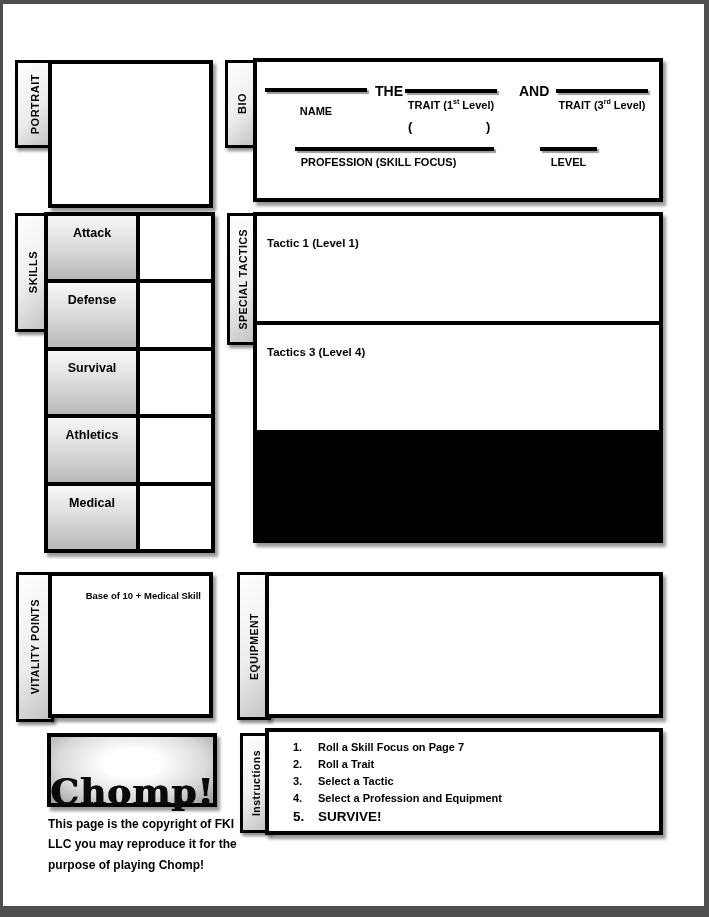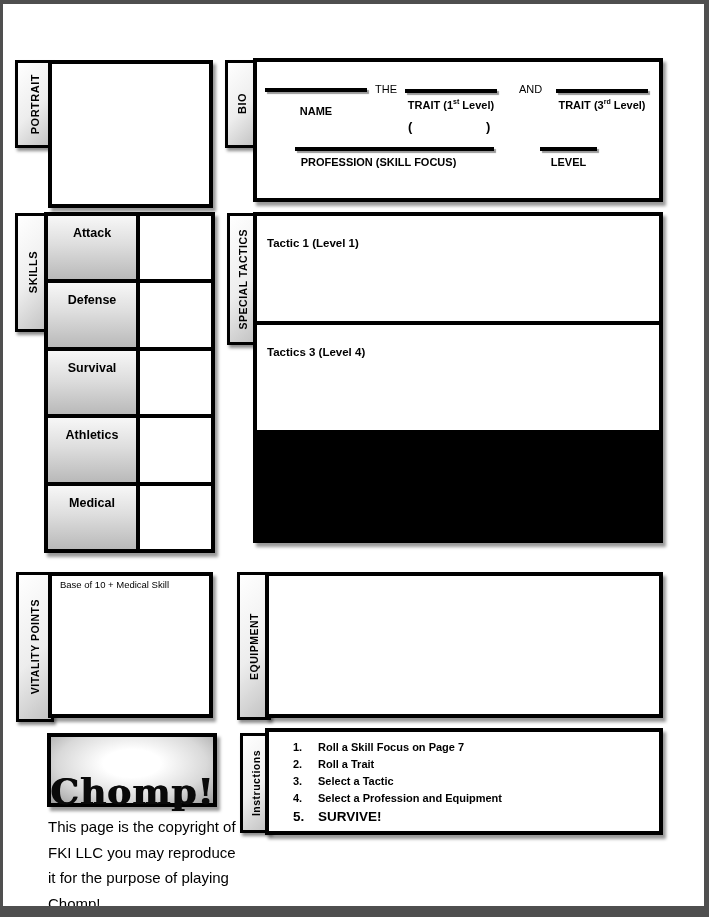--- a/index.html
+++ b/index.html
@@ -30,21 +30,21 @@
   
   .panel {
     position:absolute; box-sizing:border-box; z-index:2;
     border:4px solid #000; background:#fff;
     box-shadow:3px 4px 3px rgba(0,0,0,0.4);
   }
 
   
   .bline { position:absolute; height:4px; background:#000; box-shadow:2px 2px 1px rgba(0,0,0,0.4); }
   .blabel { position:absolute; font-weight:bold; font-size:11px; text-align:center; color:#000; }
-  .bword  { position:absolute; font-weight:normal; font-size:11px; color:#000; }
+  .bword  { position:absolute; font-weight:bold; font-size:14px; color:#000; }
   .bparen { position:absolute; font-weight:bold; font-size:13px; color:#000; }
   sup { font-size:7px; }
 
   
   .skills-grid {
     position:absolute; left:44px; top:212px; width:171px; height:341px;
     box-sizing:border-box; z-index:2; border:4px solid #000; background:#000;
     display:grid; grid-template-columns:88px 1fr; grid-template-rows:repeat(5,1fr); gap:4px;
     box-shadow:3px 4px 3px rgba(0,0,0,0.4);
   }
@@ -56,38 +56,38 @@
 
   
   .tactics-grid {
     position:absolute; left:253px; top:212px; width:410px; height:331px;
     box-sizing:border-box; z-index:2; border:4px solid #000; background:#000;
     display:grid; grid-template-rows:repeat(3,1fr); gap:4px;
     box-shadow:3px 4px 3px rgba(0,0,0,0.4);
   }
   .tactic-cell { background:#fff; padding:21px 10px; font-weight:bold; font-size:11.5px; color:#000; }
 
-  .vitality-note { padding:3px 8px; font-weight:normal; font-size:9.5px; color:#000; }
+  .vitality-note { padding:14px 8px; font-weight:bold; font-size:9.5px; color:#000;text-align:right; }
 
   
   .logo {
     position:absolute; left:47px; top:733px; width:170px; height:74px;
     box-sizing:border-box; z-index:2; border:4px solid #000;
     background:radial-gradient(ellipse at 50% 40%, #ffffff 25%, #d9d9d9 65%, #9c9c9c 100%);
     box-shadow:3px 4px 3px rgba(0,0,0,0.4);
     display:flex; align-items:center; justify-content:center;
   }
   .logo span {
     font-family:"DejaVu Serif", serif; font-weight:bold; font-size:36px;
     letter-spacing:1px; color:#0a0a0a; text-shadow:1px 0 0 #0a0a0a;margin-top:41px;
   }
 
   .copyright {
     position:absolute; left:48px; top:814px; width:196px;
-    font-weight:normal; font-size:15px; line-height:1.7; color:#000; z-index:2;
+    font-weight:bold; font-size:12px; line-height:1.7; color:#000; z-index:2;
   }
 
   
   .steps { margin:7px 0 0 0; padding:0 0 0 24px; list-style:none; }
   .step { display:flex; font-weight:bold; font-size:11px; line-height:1.55; color:#000; }
   .step .num { width:16px; margin-right:9px; }
   .step.final { font-size:13.5px; line-height:1.4; margin-top:1px; }
   .step.final .num { width:18px; margin-right:7px; }
 </style>
 </head>

